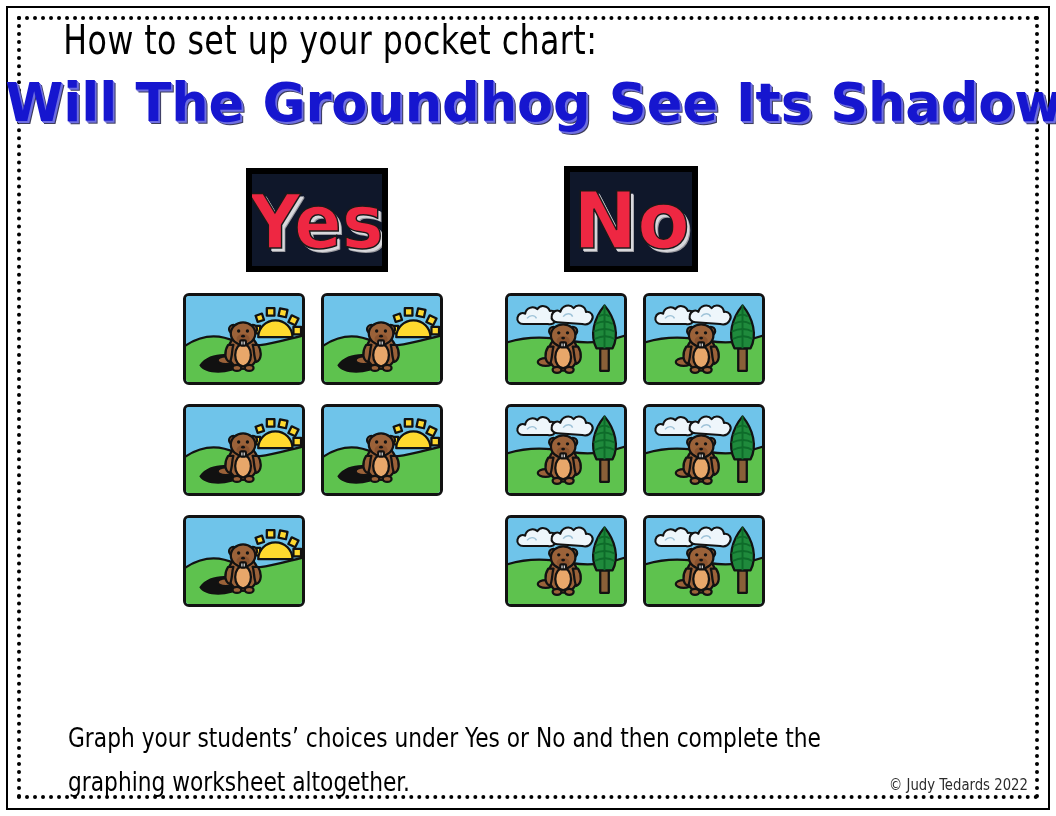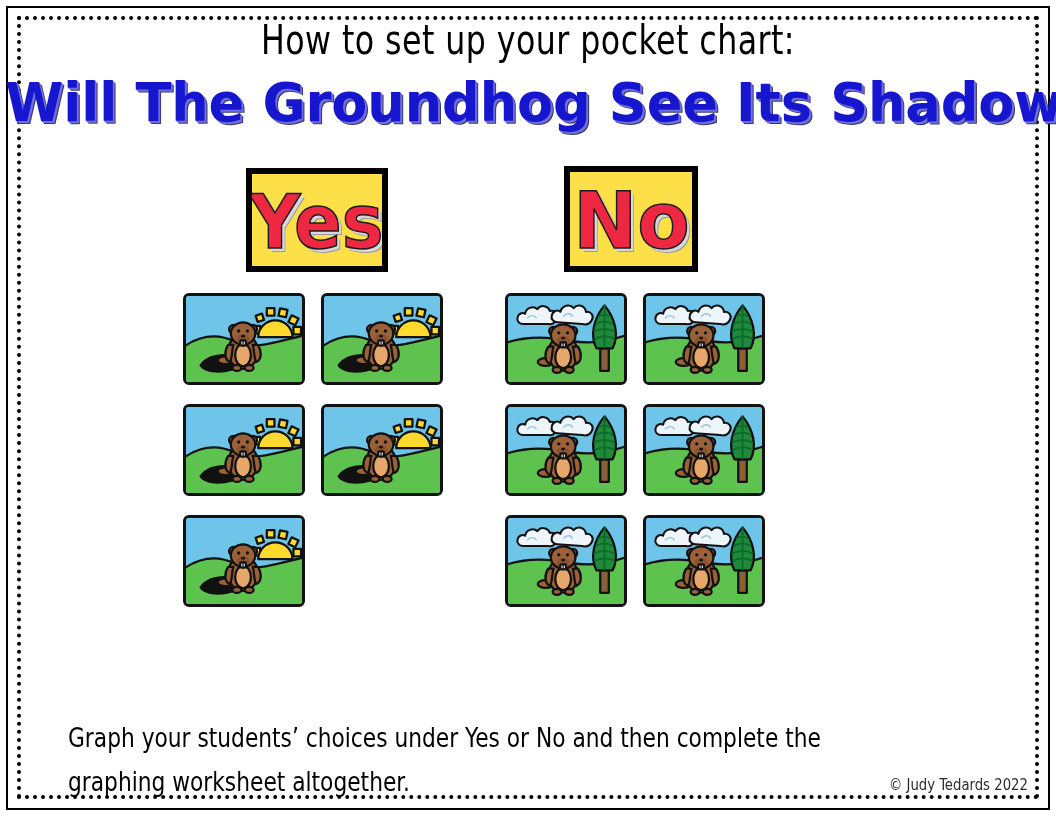--- a/index.html
+++ b/index.html
@@ -42,21 +42,20 @@
     box-sizing: border-box;
     pointer-events: none;
   }
 
   
   #heading-block {
     position: absolute;
     left: 0;
     top: 14px;
     width: 1056px;
-    text-align: center;
   }
   .subtitle {
     font-family: "DejaVu Sans Condensed", "Liberation Sans Narrow", "Liberation Sans", sans-serif;
     font-size: 40px;
     line-height: 52px;
     font-weight: 400;
     letter-spacing: 0.5px;
     color: #000000;
     transform: scaleX(0.88);
     transform-origin: center top;
@@ -74,21 +73,21 @@
        1px 1px 0 #4a4ad8;
     transform: scaleX(0.99);
     transform-origin: center top;
     white-space: nowrap;
     margin-top: 4px;
   }
 
   
   .answer-card {
     position: absolute;
-    background: #fde047;
+    background: #0f172a;
     border: 6px solid #000000;
     box-sizing: border-box;
     display: flex;
     align-items: center;
     justify-content: center;
     overflow: hidden;
   }
   #answer-card-yes { left: 246px; top: 168px; width: 142px; height: 104px; }
   #answer-card-no  { left: 564px; top: 166px; width: 134px; height: 106px; }
 

